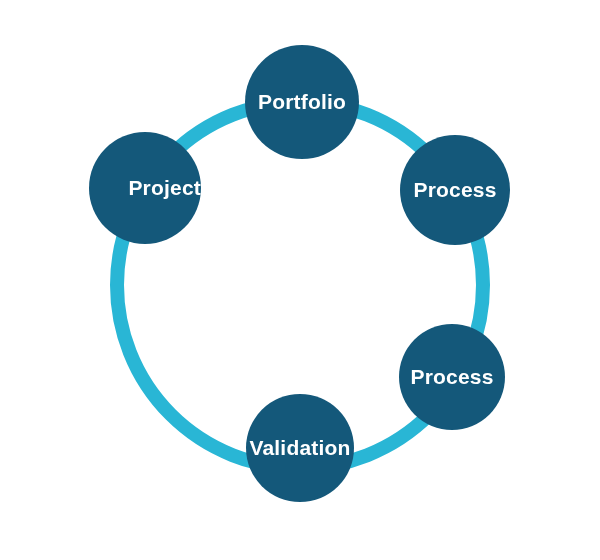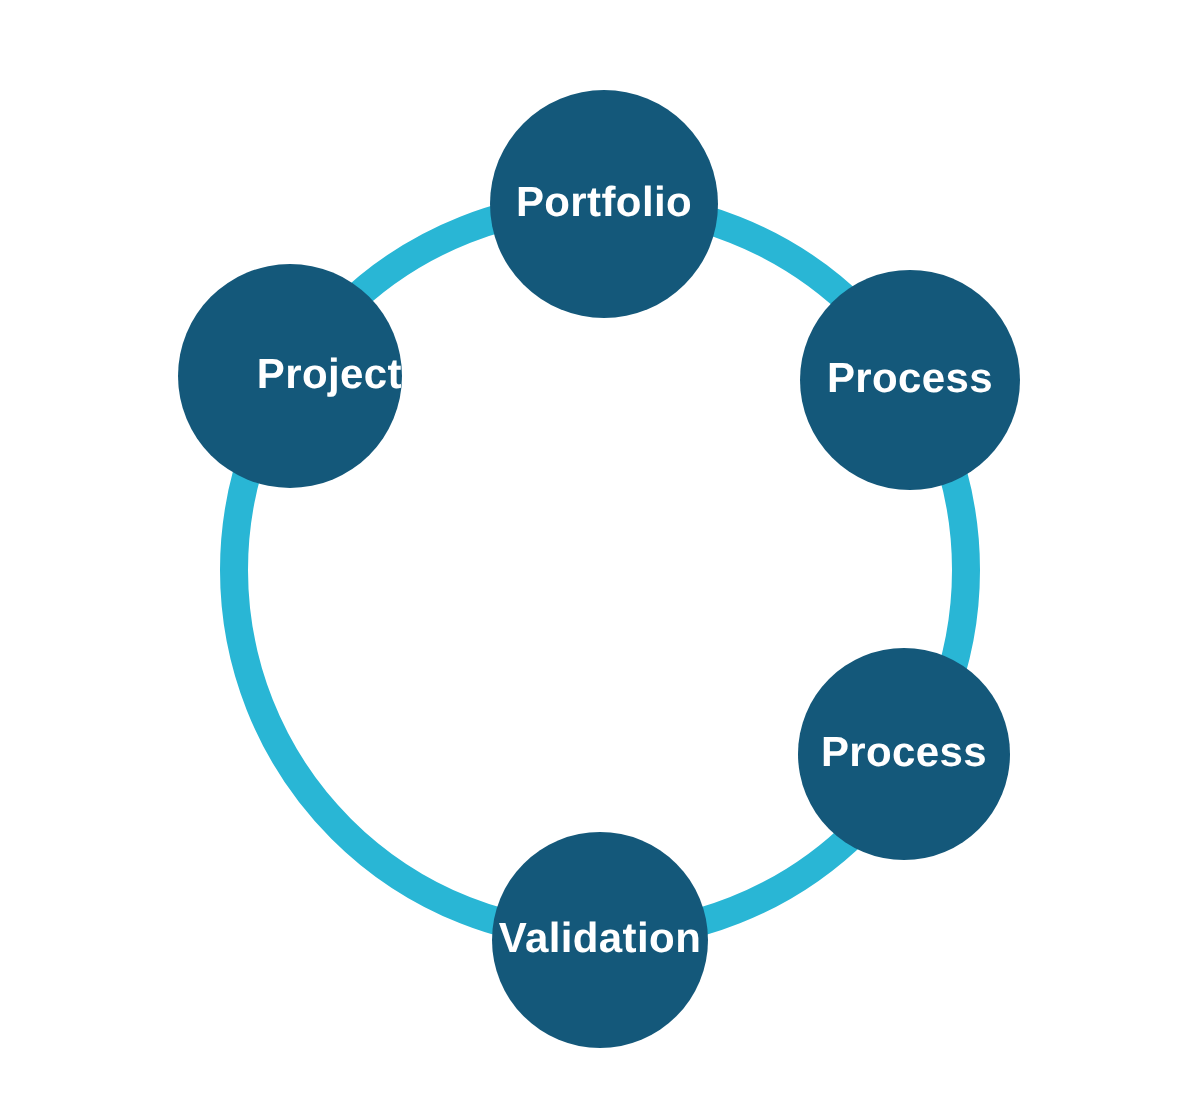--- a/index.html
+++ b/index.html
@@ -51,21 +51,21 @@
     height: 156px;
   }
   .node.center span {
     font-size: 36px;
     font-weight: 700;
     letter-spacing: 1px;
   }
   .pos-portfolio  { left: 245px; top: 45px;  width: 114px; height: 114px; }
   .pos-process    { left: 400px; top: 135px; width: 110px; height: 110px; text-align: center; }
   .pos-design     { left: 399px; top: 324px; width: 106px; height: 106px; }
-  .pos-validation { left: 246px; top: 416px; width: 108px; height: 108px; align-items: center; }
+  .pos-validation { left: 246px; top: 394px; width: 108px; height: 108px; align-items: center; }
   .pos-product    { left: 87px;  top: 321px; width: 108px; height: 108px; }
   .pos-project    { left: 89px;  top: 132px; width: 112px; height: 112px; justify-content: flex-end; }
 </style>
 </head>
 <body>
 
 <div class="diagram">
 
   <div class="ring"></div>
 

